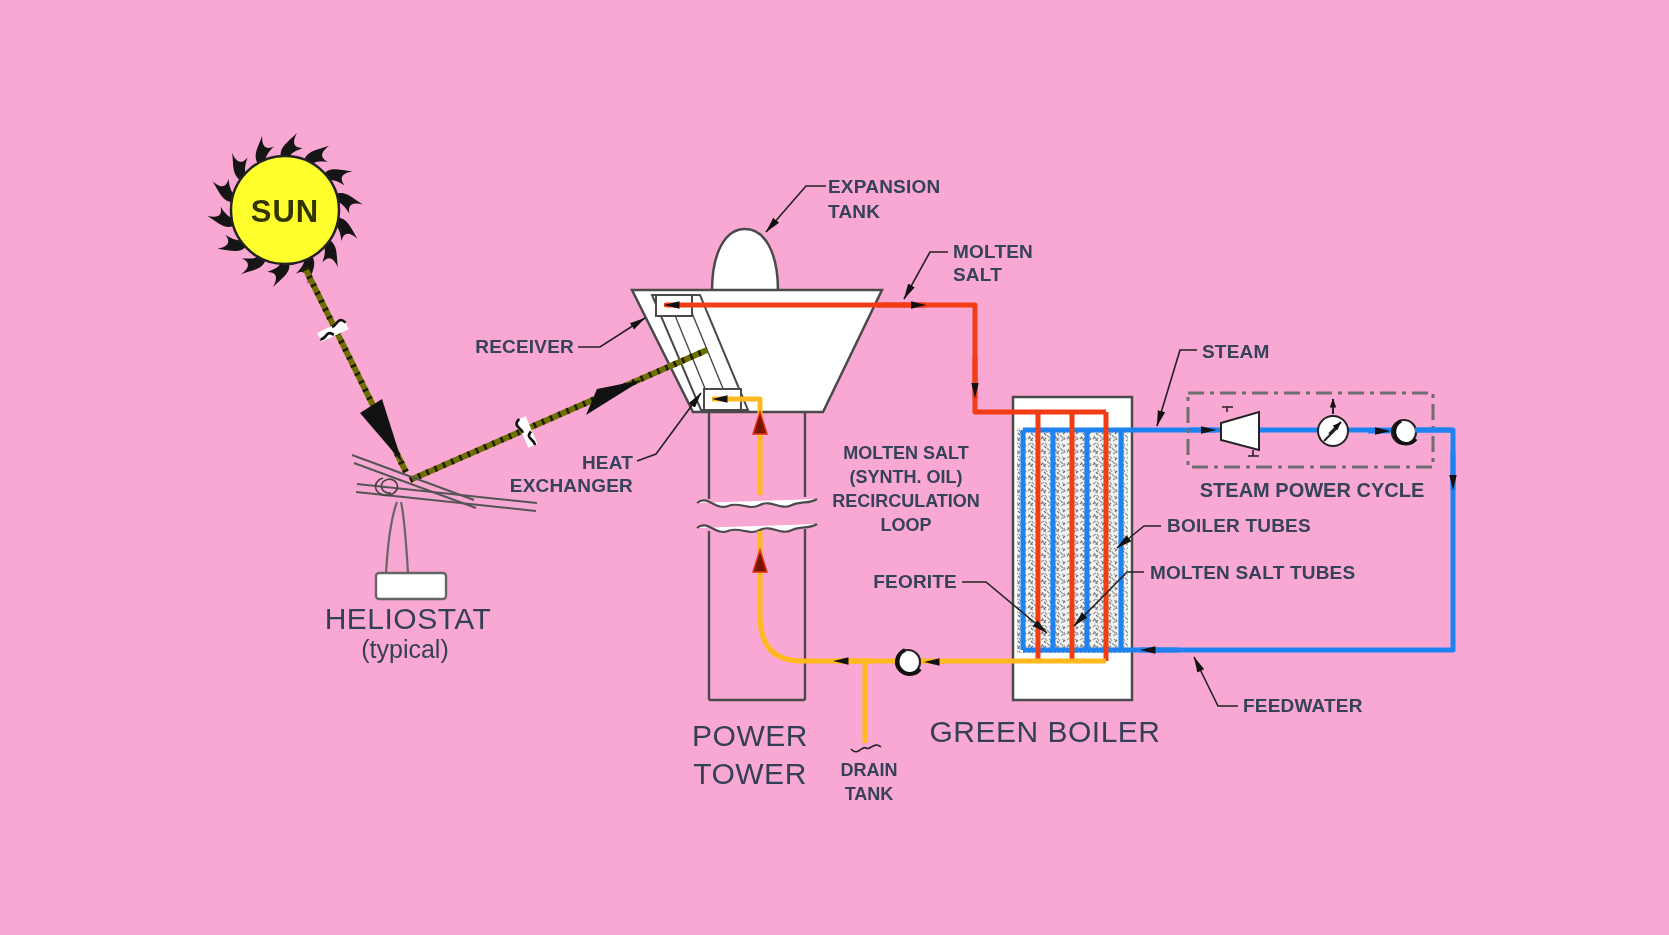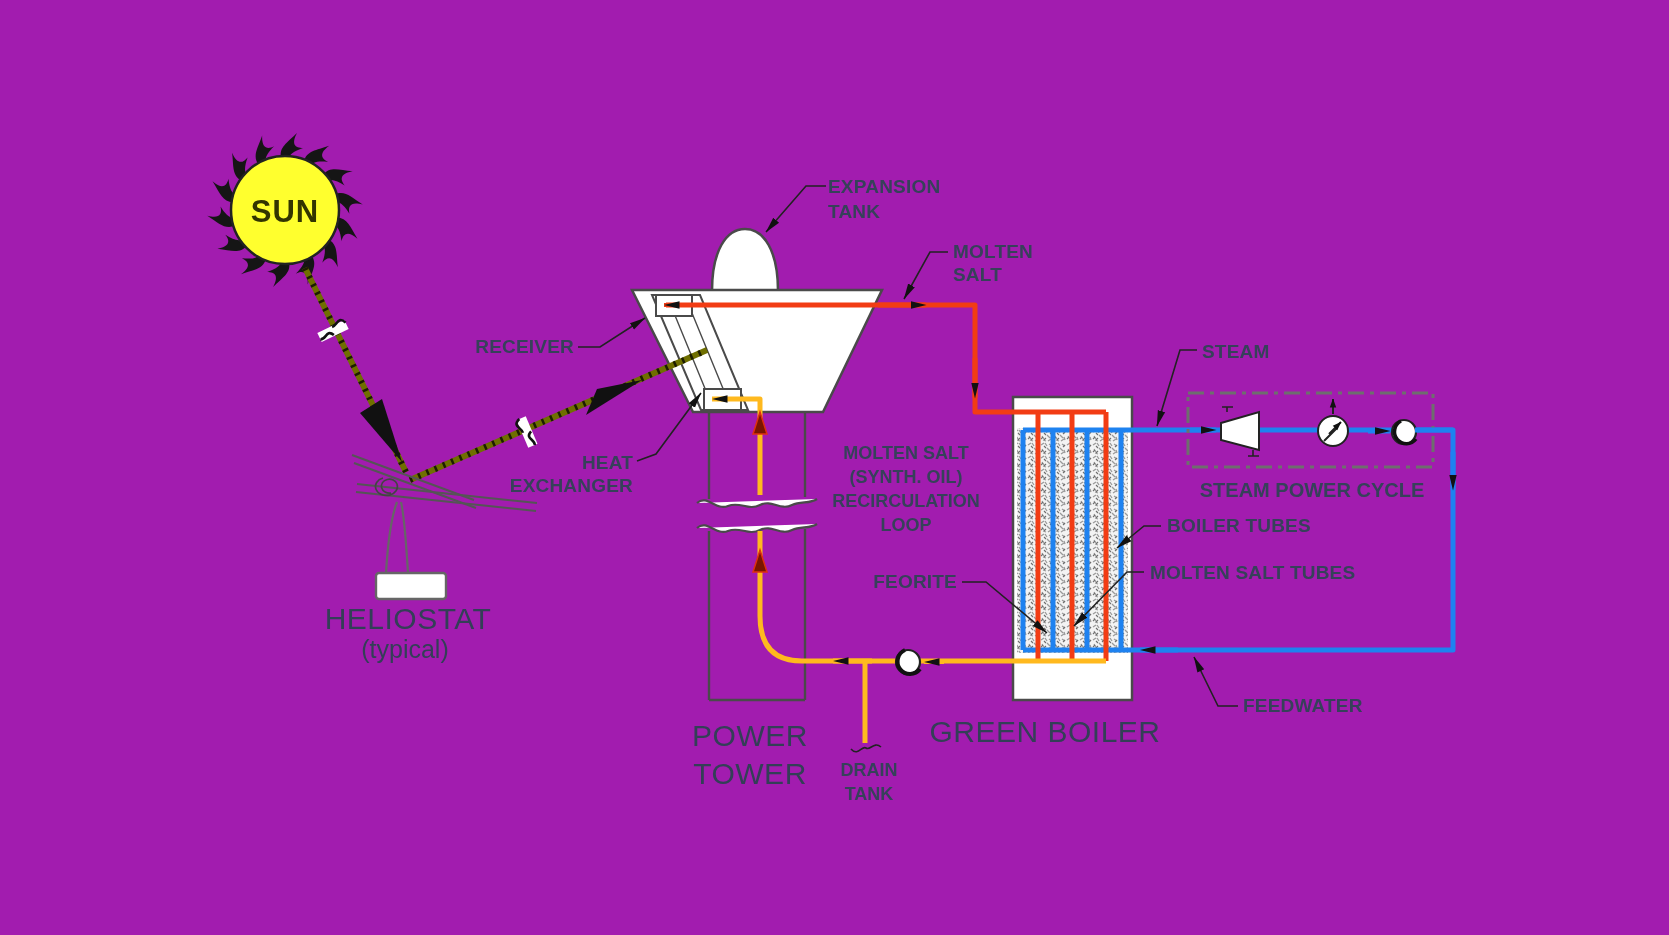--- a/index.html
+++ b/index.html
@@ -1,16 +1,16 @@
 <!DOCTYPE html>
 <html><head>
 <meta charset="utf-8">
 <style>
   html,body{margin:0;padding:0;background:#ffffff;}
-  .stage{position:relative;width:1669px;height:935px;background:#a21caf;overflow:hidden;}
+  .stage{position:relative;width:1669px;height:935px;background:#f9a8d4;overflow:hidden;}
   svg{position:absolute;left:0;top:0;}
   .lbl{font:bold 19px "Liberation Sans",sans-serif;fill:#36415a;letter-spacing:.2px;}
   .lbl-sm{font:bold 18px "Liberation Sans",sans-serif;fill:#36415a;}
   .lbl-spc{font:bold 20px "Liberation Sans",sans-serif;fill:#36415a;}
   .lbl-lg{font:30px "Liberation Sans",sans-serif;fill:#333f57;letter-spacing:.5px;}
   .lbl-md{font:25px "Liberation Sans",sans-serif;fill:#333f57;}
   .sun-txt{font:bold 31px "Liberation Sans",sans-serif;fill:#333500;letter-spacing:1px;}
   .outline{stroke:#4a4a4a;fill:#ffffff;}
   .thin{stroke:#222222;stroke-width:1.6;fill:none;}
 </style>

